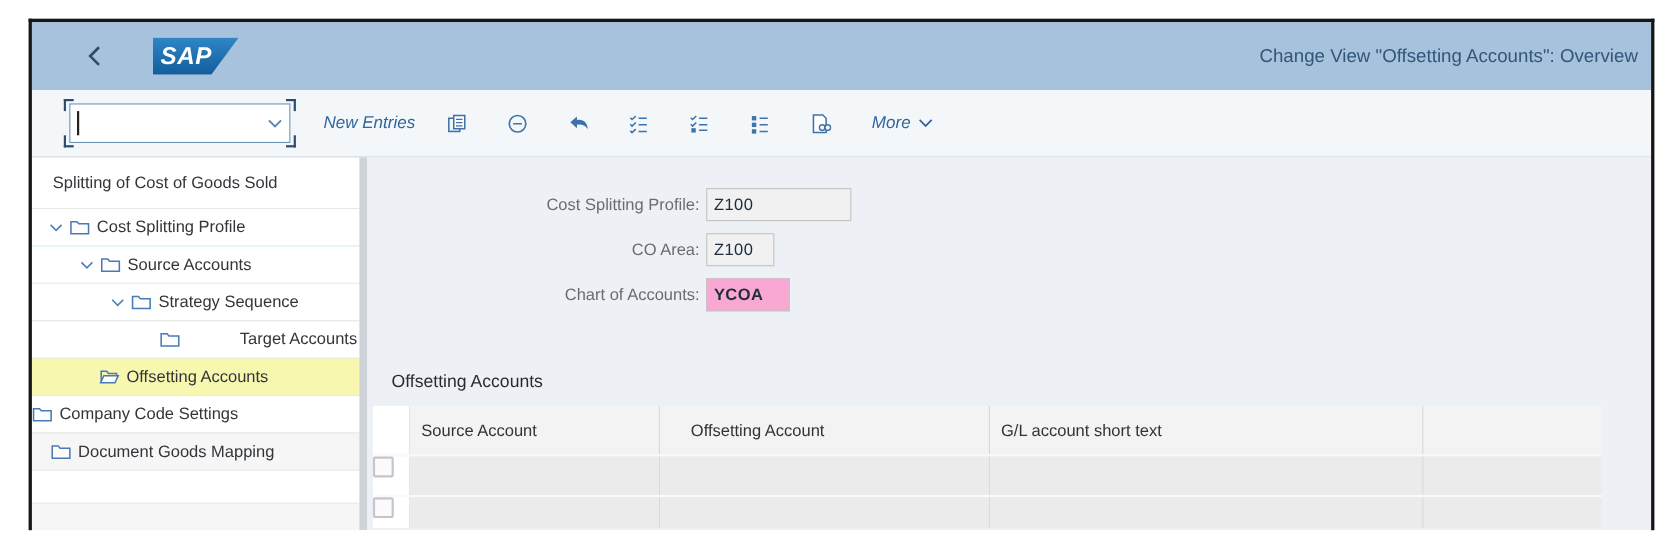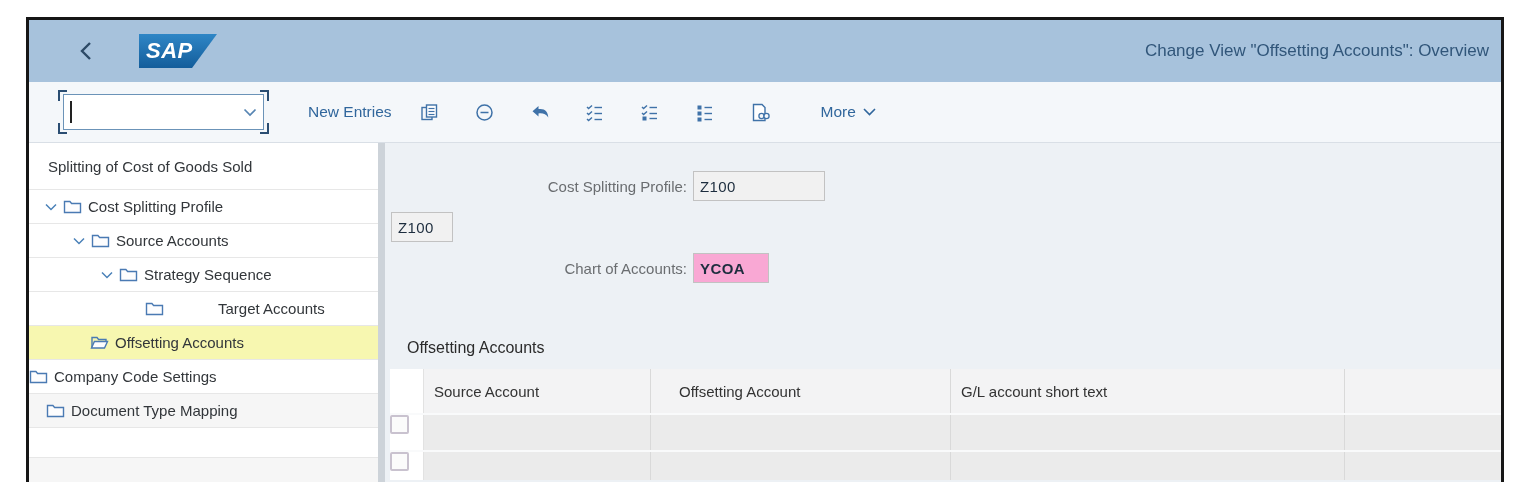--- a/index.html
+++ b/index.html
@@ -29,29 +29,29 @@
   .caret { position:absolute; left:7px; top:7px; width:1.5px; height:22px; background:#222; }
   .cmdchev { position:absolute; right:7px; top:11px; border:none; background:none; cursor:pointer; }
   .corner { position:absolute; width:9px; height:11px; }
   .corner.tl { left:-5px; top:-4px;  border-left:2px solid #2a4d72; border-top:2px solid #2a4d72; }
   .corner.bl { left:-5px; bottom:-4px; border-left:2px solid #2a4d72; border-bottom:2px solid #2a4d72; }
   .corner.tr { right:-5px; top:-4px; border-right:2px solid #2a4d72; border-top:2px solid #2a4d72; }
   .corner.br { right:-5px; bottom:-4px; border-right:2px solid #2a4d72; border-bottom:2px solid #2a4d72; }
 
   .tbtn { background:none; border:none; color:#30669c; font-size:15.5px; cursor:pointer;
           font-family:"Liberation Sans",sans-serif; }
-  .tbtn.text { margin-left:44px; }
+  .tbtn.text { margin-left:30px;font-style:italic; }
   .tbtn.iconbtn { margin-left:21px; width:34px; height:34px; display:flex; align-items:center; justify-content:center; }
   .tbtn.iconbtn:first-of-type { margin-left:16px; }
   .morebtn { margin-left:24px; display:flex; align-items:center; gap:7px; }
 
   
   .bodyrow { flex:1; display:flex; min-height:0; }
 
-  .tree { width:349px; background:#86efac; flex-shrink:0; overflow:hidden; }
+  .tree { width:298px; background:#86efac; flex-shrink:0; overflow:hidden; }
   .trow { display:flex; align-items:center; height:34px; border-bottom:1px solid #e7e7e7;
           font-size:15px; color:#32363a; cursor:pointer; background:#fff; }
   .trow.root { height:47px; }
   .trow.sel { background:#f7f7b0; }
   .trow.alt { background:#f6f6f6; }
   .trow.empty1 { height:30px; }
   .trow.empty2 { height:24px; border-bottom:none; }
   .chev { display:inline-flex; width:14px; margin-right:4px; flex-shrink:0; }
   .folder { display:inline-flex; width:19px; margin-right:6px; flex-shrink:0; }
 
@@ -267,37 +267,38 @@
             </span>
           <span>Company Code Settings</span>
         </div>
 
         <div class="trow alt" style="padding-left:17px;">
           <span class="folder">
               <svg width="19" height="15" viewBox="0 0 19 15">
                 <path d="M1.5 13.5 V2.5 h5.4 l1.7 2 H17.5 v9 z" fill="#fdfdfe" stroke="#4a7ab3" stroke-width="1.4"></path>
               </svg>
             </span>
-          <span>Document Type Mapping</span>
+          <span>Document Goods Mapping</span>
         </div>
 
         <div class="trow empty1"></div>
         <div class="trow empty2 alt"></div>
       </div>
 
       <div class="gutter"></div>
 
       <div class="main">
 
         <div class="form">
           <div class="frow">
             <span class="flabel">Cost Splitting Profile:</span>
             <input class="fvalue w-wide" readonly="" value="Z100" style="">
           </div>
           <div class="frow">
+            <span class="flabel">CO Area:</span>
             <input class="fvalue w-sm" readonly="" value="Z100" style="">
           </div>
           <div class="frow">
             <span class="flabel">Chart of Accounts:</span>
             <input class="fvalue w-sm2" readonly="" value="YCOA" style="">
           </div>
         </div>
 
         <div class="sectitle">Offsetting Accounts</div>
 

